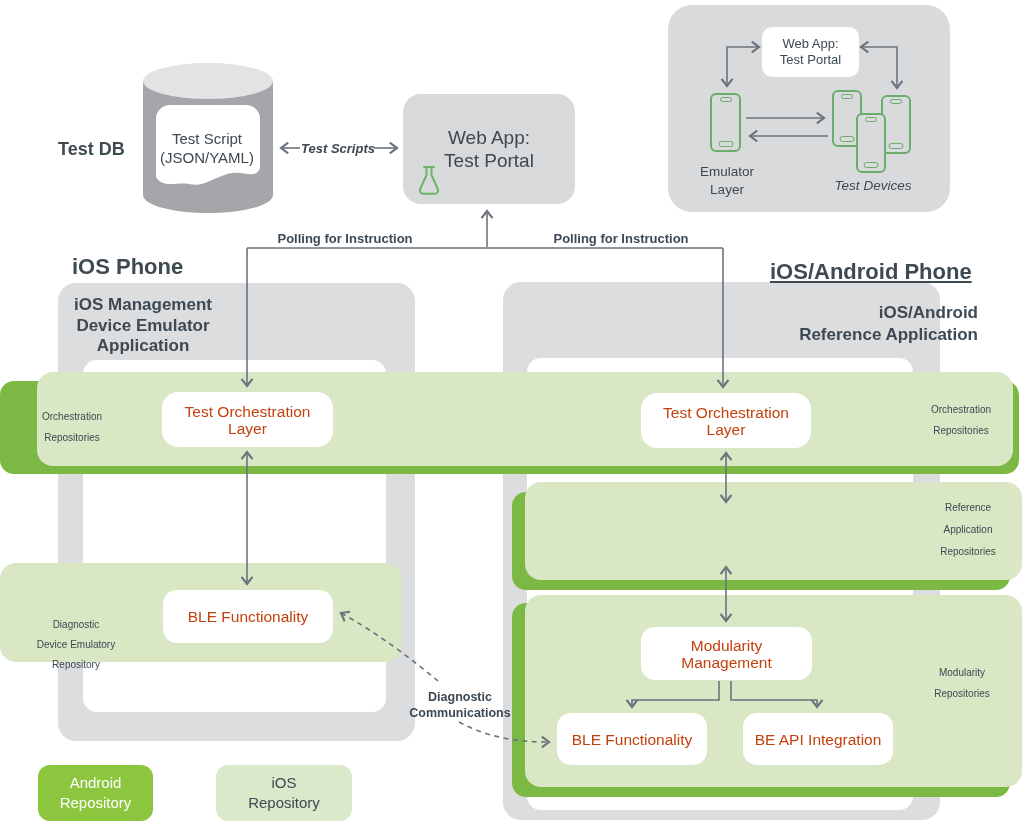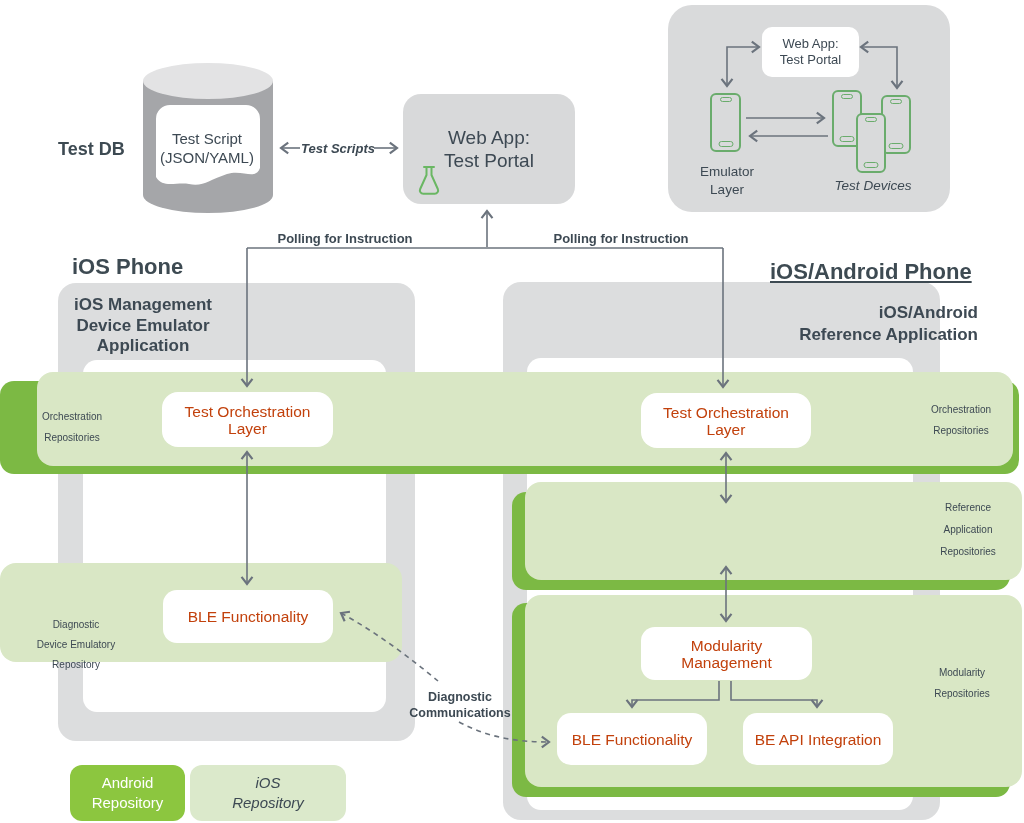--- a/index.html
+++ b/index.html
@@ -153,23 +153,23 @@
       <span class="home"></span>
     </div>
   <div class="phone" style="left:856px;top:113px;width:30px;height:60px;z-index:7;">
       <span class="notch"></span>
       <span class="home"></span>
     </div>
   <div class="abs device-label pre center" style="left:695px;top:163px;width:64px;">Emulator
 Layer</div>
   <div class="abs device-label center" style="left:823px;top:177px;width:100px;font-style:italic;">Test Devices</div>
 
-  <div class="abs legend-android pre" style="left:38px;top:765px;width:115px;height:56px;margin-left:32px;">Android
+  <div class="abs legend-android pre" style="left:38px;top:765px;width:115px;height:56px;">Android
 Repository</div>
-  <div class="abs legend-ios pre" style="left:190px;top:765px;width:156px;height:56px;font-style:italic;">iOS
+  <div class="abs legend-ios pre" style="left:216px;top:765px;width:136px;height:56px;">iOS
 Repository</div>
 
   <svg class="connectors" width="1024" height="823" viewBox="0 0 1024 823">
     <defs>
       <marker id="ah" viewBox="-6 -5 8 10" refX="0" refY="0" markerWidth="9" markerHeight="9" orient="auto-start-reverse" markerUnits="strokeWidth">
         <path d="M-5,-3.8 L0,0 L-5,3.8" fill="none" stroke="#6b737d" stroke-width="1.5"></path>
       </marker>
     </defs>
     <g stroke="#6b737d" stroke-width="1.6" fill="none">
 

